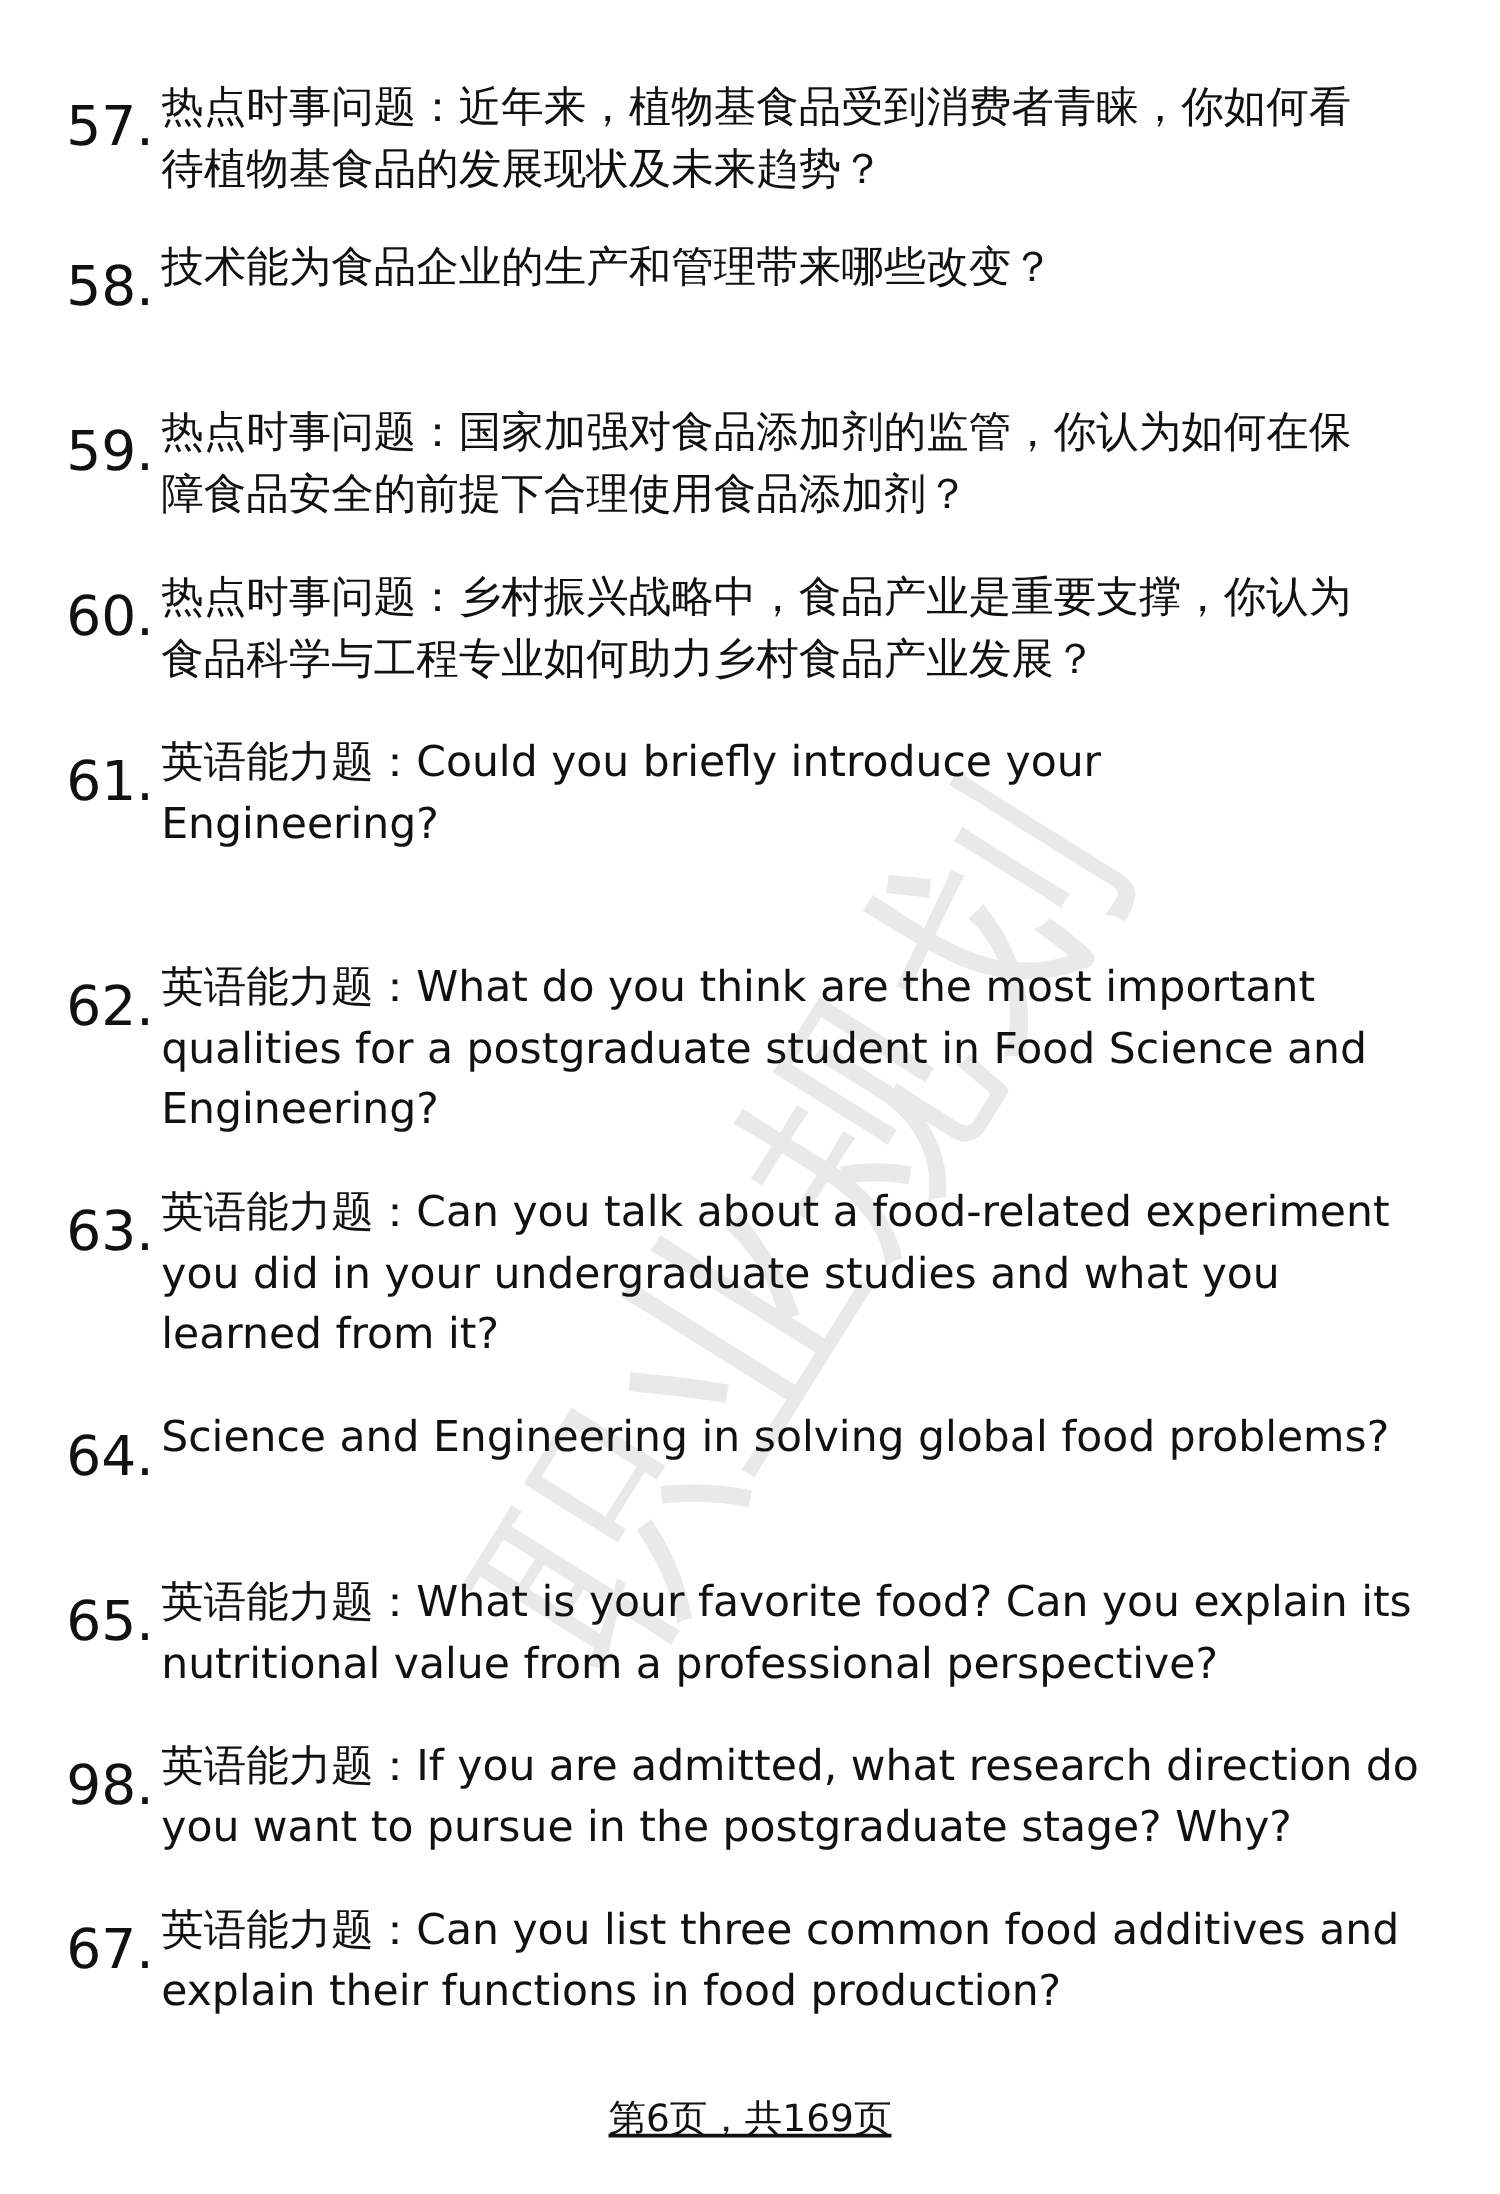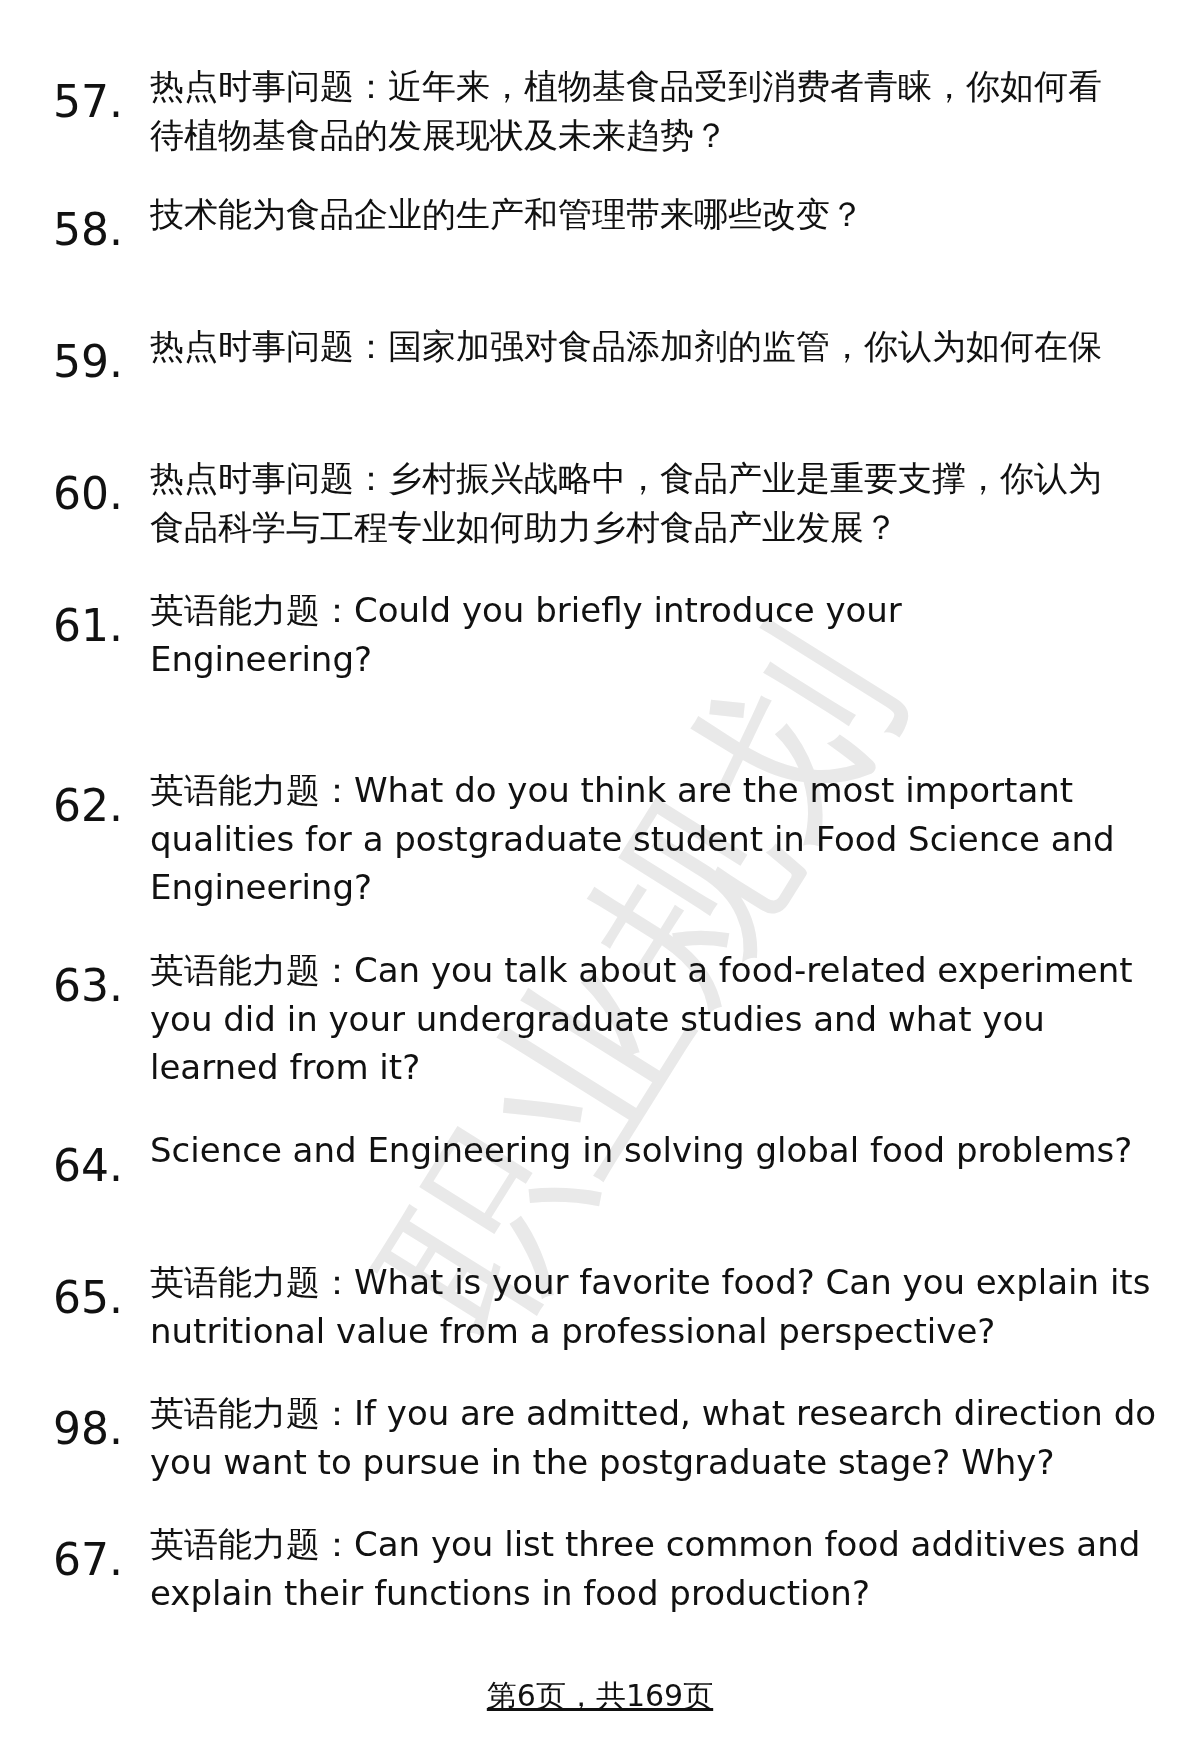--- a/index.html
+++ b/index.html
@@ -4,21 +4,21 @@
 <style>
   html, body { margin:0; padding:0; background:#ffffff; }
   body { width:1200px; height:1755px; position:relative; overflow:hidden;
          font-family:"DejaVu Sans", "Liberation Sans", sans-serif; color:#111111; }
   .watermark { position:absolute; left:200px; top:760px; width:1000px;
                font-size:190px; color:#e9e9e9; transform:rotate(-58deg);
                transform-origin:center; letter-spacing:6px; white-space:nowrap;
                font-family:"DejaVu Sans", sans-serif; z-index:0; pointer-events:none; }
   .item { position:absolute; left:0; width:1200px; z-index:1; }
   .num { position:absolute; left:53px; font-size:44px; line-height:48.5px; top:16px; }
-  .body { position:absolute; left:129px; width:1040px; font-size:34px; line-height:48.5px;margin-left:21px; }
+  .body { position:absolute; left:129px; width:1040px; font-size:34px; line-height:48.5px; }
   .body .line { display:block; white-space:nowrap; }
   .footer { position:absolute; left:0; width:1200px; text-align:center; top:1676px;
             font-size:30px; line-height:40px; z-index:1;text-decoration:underline; }
 </style>
 </head>
 <body>
 
 <div class="watermark">职业规划</div>
 
 <div class="item" style="top:62px">
@@ -33,20 +33,21 @@
   <span class="num">58.</span>
   <div class="body">
     <span class="line">技术能为食品企业的生产和管理带来哪些改变？</span>
   </div>
 </div>
 
 <div class="item" style="top:322px">
   <span class="num">59.</span>
   <div class="body">
     <span class="line">热点时事问题：国家加强对食品添加剂的监管，你认为如何在保</span>
+    <span class="line">障食品安全的前提下合理使用食品添加剂？</span>
   </div>
 </div>
 
 <div class="item" style="top:454px">
   <span class="num">60.</span>
   <div class="body">
     <span class="line">热点时事问题：乡村振兴战略中，食品产业是重要支撑，你认为</span>
     <span class="line">食品科学与工程专业如何助力乡村食品产业发展？</span>
   </div>
 </div>

